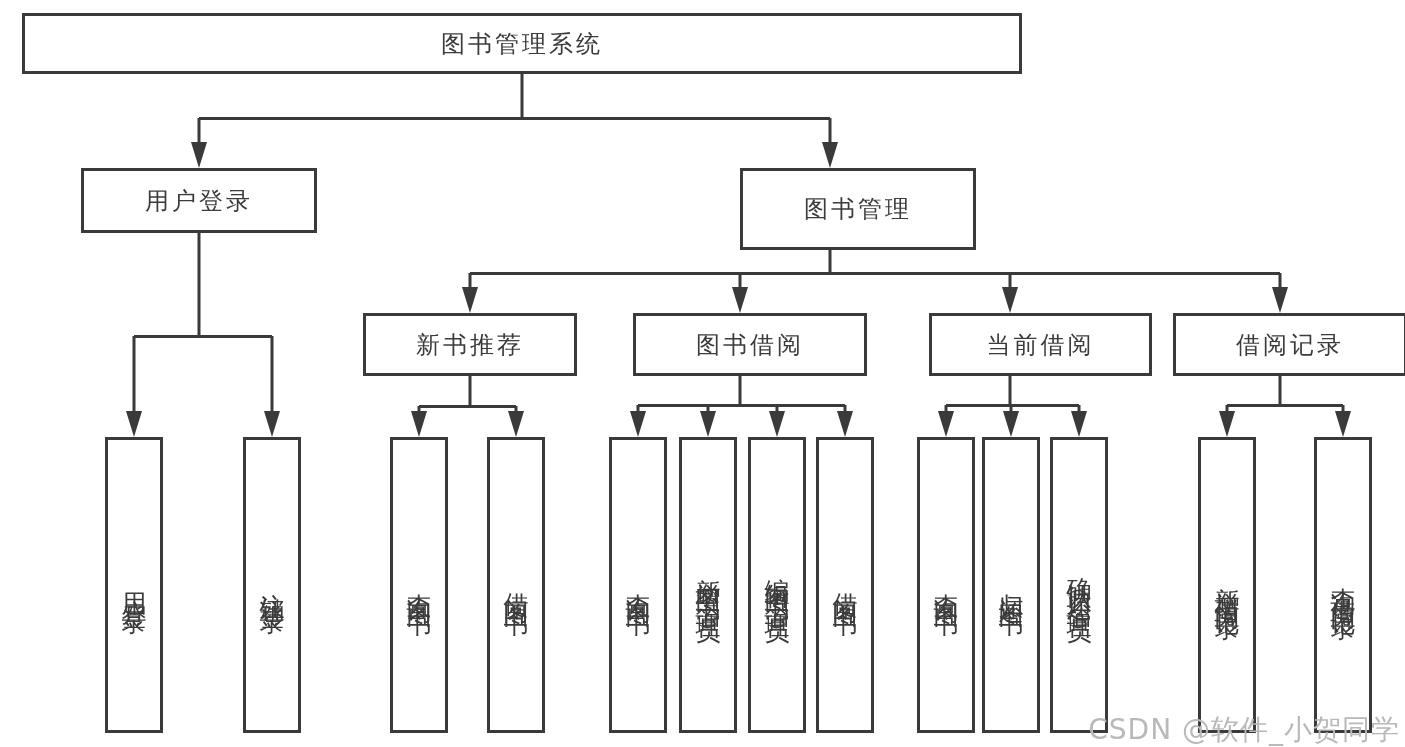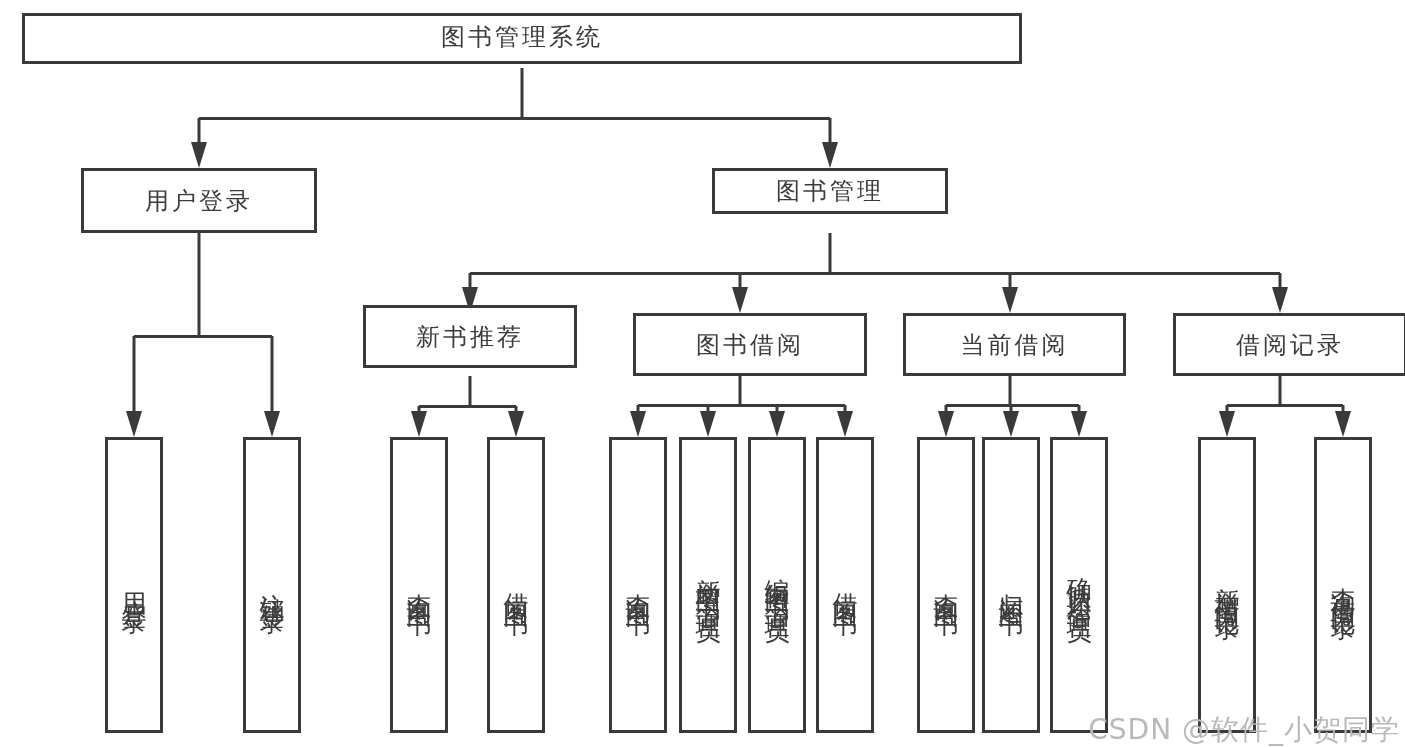--- a/index.html
+++ b/index.html
@@ -90,38 +90,38 @@
              M1002,287 h16 l-8,26 z M1272,287 h16 l-8,26 z
              M126,411 h16 l-8,26 z  M264,411 h16 l-8,26 z
              M411,411 h16 l-8,26 z  M508,411 h16 l-8,26 z
              M630,411 h16 l-8,26 z  M700,411 h16 l-8,26 z
              M769,411 h16 l-8,26 z  M837,411 h16 l-8,26 z
              M938,411 h16 l-8,26 z  M1003,411 h16 l-8,26 z
              M1071,411 h16 l-8,26 z M1219,411 h16 l-8,26 z
              M1335,411 h16 l-8,26 z" fill="#3a3a3a" stroke="none"></path>
   </svg>
 
-  <div class="node" style="left:22px; top:13px; width:1000px; height:51px;font-family:Liberation Mono, monospace;">
+  <div class="node" style="left:22px; top:13px; width:1000px; height:61px;">
     <span class="hlabel">图书管理系统</span>
   </div>
 
   <div class="node" style="left:81px; top:168px; width:236px; height:65px;">
     <span class="hlabel">用户登录</span>
   </div>
-  <div class="node" style="left:712px; top:168px; width:236px; height:46px;">
+  <div class="node" style="left:740px; top:168px; width:236px; height:82px;">
     <span class="hlabel">图书管理</span>
   </div>
 
-  <div class="node" style="left:363px; top:305px; width:214px; height:63px;">
+  <div class="node" style="left:363px; top:313px; width:214px; height:63px;">
     <span class="hlabel">新书推荐</span>
   </div>
   <div class="node" style="left:633px; top:313px; width:234px; height:63px;">
     <span class="hlabel">图书借阅</span>
   </div>
-  <div class="node" style="left:903px; top:313px; width:223px; height:63px;align-items:center;">
+  <div class="node" style="left:929px; top:313px; width:223px; height:63px;align-items:center;">
     <span class="hlabel">当前借阅</span>
   </div>
   <div class="node" style="left:1173px; top:313px; width:234px; height:63px;align-items:center;">
     <span class="hlabel">借阅记录</span>
   </div>
 
   <div class="node" style="left:105px; top:437px; width:58px; height:296px;">
     <span class="vlabel">用户登录</span>
   </div>
   <div class="node" style="left:243px; top:437px; width:58px; height:296px;">

